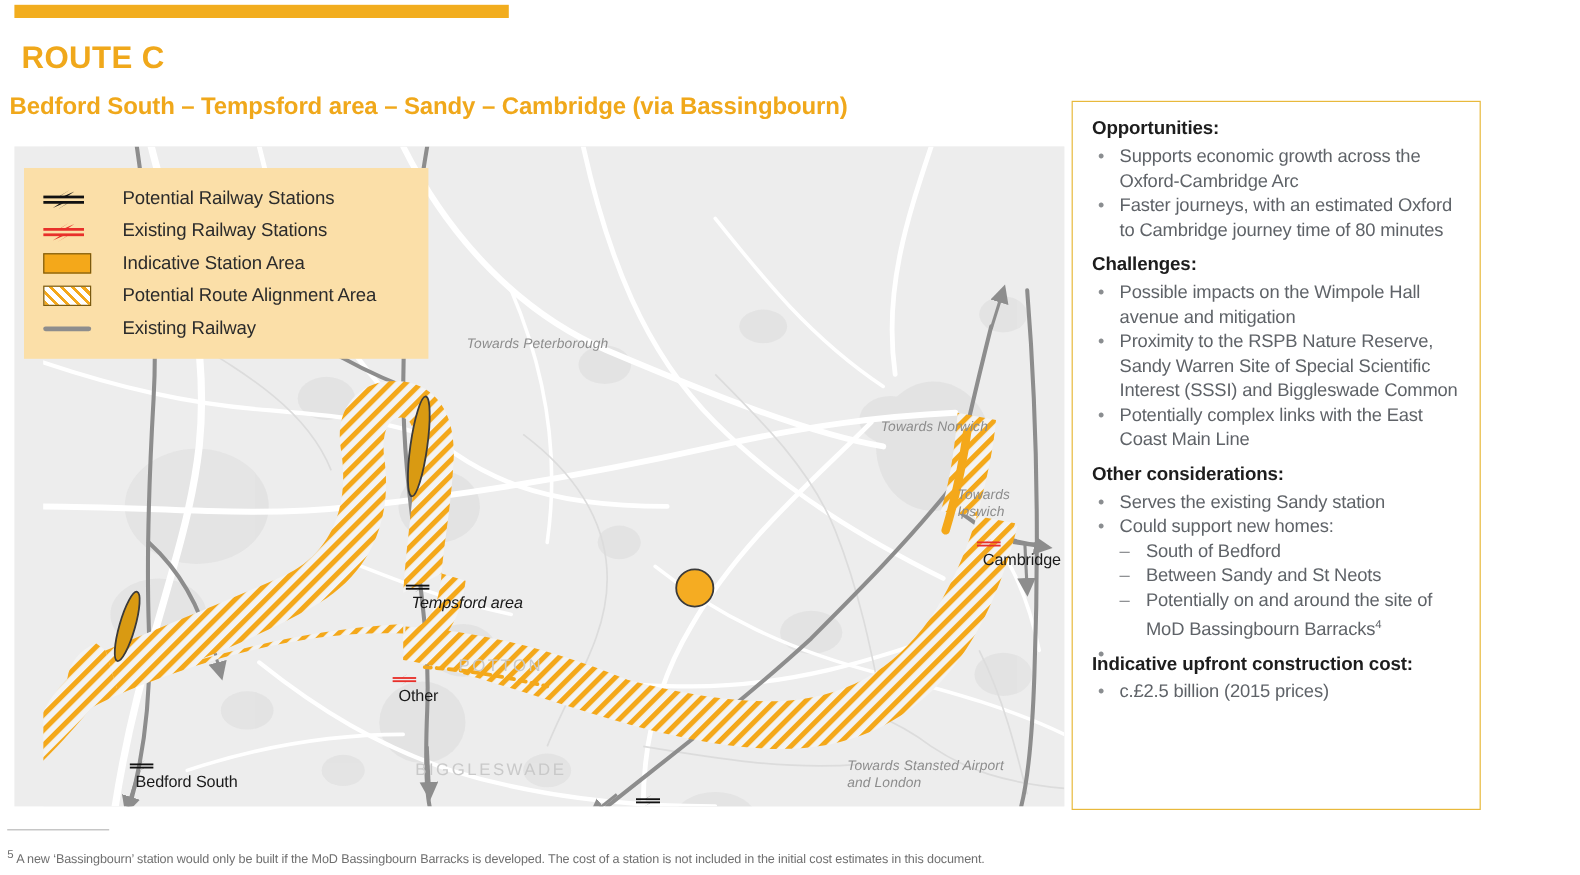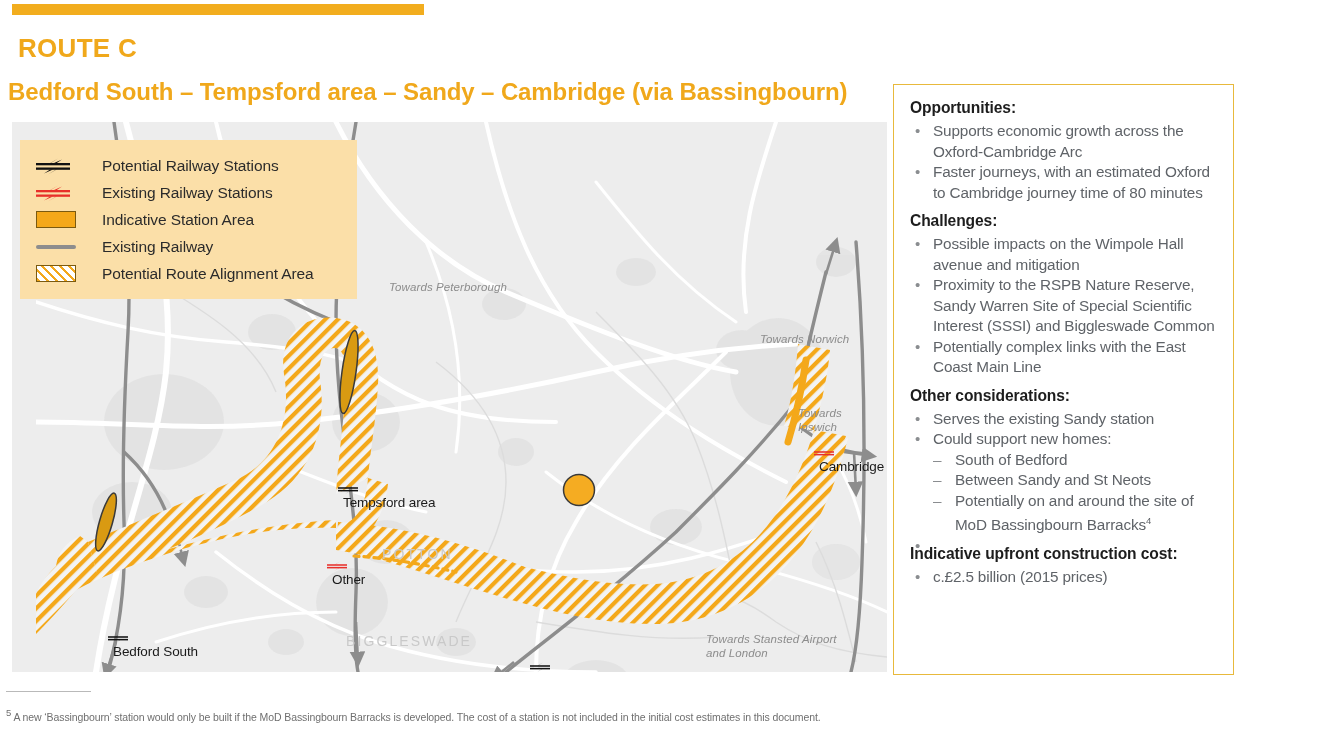--- a/index.html
+++ b/index.html
@@ -32,21 +32,21 @@
     top: 33px;
     font-size: 26px;
     font-weight: bold;
     letter-spacing: 0.3px;
     color: #F0A81B;
   }
   #route-title {
     position: absolute;
     left: 8px;
     top: 78px;
-    font-size: 24px;
+    font-size: 20px;
     font-weight: bold;
     letter-spacing: -0.1px;
     color: #F0A81B;
     white-space: nowrap;
   }
 
   
   #map {
     position: absolute;
     left: 12px;
@@ -398,34 +398,34 @@
 
     <div class="legend-row">
       <span class="legend-swatch">
         <span class="sw-box sw-solid"></span>
       </span>
       <span class="legend-text">Indicative Station Area</span>
     </div>
 
     <div class="legend-row">
       <span class="legend-swatch">
+        <span class="sw-box sw-hatch"></span>
+      </span>
+      <span class="legend-text">Potential Route Alignment Area</span>
+    </div>
+
+    <div class="legend-row">
+      <span class="legend-swatch">
         <span class="sw-line"></span>
       </span>
       <span class="legend-text">Existing Railway</span>
     </div>
-
-    <div class="legend-row">
-      <span class="legend-swatch">
-        <span class="sw-box sw-hatch"></span>
-      </span>
-      <span class="legend-text">Potential Route Alignment Area</span>
-    </div>
   </div>
 
-  <div class="map-label station-label" style="left:326px; top:361px;">
+  <div class="map-label station-label" style="left:326px; top:361px;font-style:italic;">
     <svg width="20" height="12" viewBox="0 0 34 18" style="vertical-align:-1px;">
       <rect x="0" y="6" width="34" height="2.6" fill="#111"></rect>
       <rect x="0" y="10.5" width="34" height="2.6" fill="#111"></rect>
       <path d="M2 6.6 L14 6.6 L22 1.4 L13.5 6.6 Z" fill="#111"></path>
       <path d="M32 12.4 L20 12.4 L12 17.6 L20.5 12.4 Z" fill="#111"></path>
     </svg>
     <span style="margin-left:5px;">Tempsford area</span>
   </div>
 
   <div class="map-label station-label" style="left:315px; top:438px;">
@@ -465,21 +465,21 @@
       <path d="M2 6.6 L14 6.6 L22 1.4 L13.5 6.6 Z" fill="#E8302A"></path>
       <path d="M32 12.4 L20 12.4 L12 17.6 L20.5 12.4 Z" fill="#E8302A"></path>
     </svg>
     <span style="margin-left:5px;">Cambridge</span>
   </div>
 
   <div class="map-label place-label" style="left:370px; top:424px;">POTTON</div>
   <div class="map-label place-label" style="left:334px; top:511px;">BIGGLESWADE</div>
 
   <div class="map-label towards-label" style="left:377px; top:159px;">Towards Peterborough</div>
-  <div class="map-label towards-label" style="left:722px; top:211px;margin-left:26px;">Towards Norwich</div>
+  <div class="map-label towards-label" style="left:722px; top:228px;">Towards Norwich</div>
   <div class="map-label towards-label two-line" style="left:786px; top:284px;">Towards<br>Ipswich</div>
   <div class="map-label towards-label two-line" style="left:694px; top:510px;">Towards Stansted Airport<br>and London</div>
 
 </div>
 
 <div id="info-panel">
 
   <div class="panel-head first">Opportunities:</div>
   <ul class="bullets">
     <li><span class="b-mark">•</span><span>Supports economic growth across the Oxford-Cambridge Arc</span></li>

